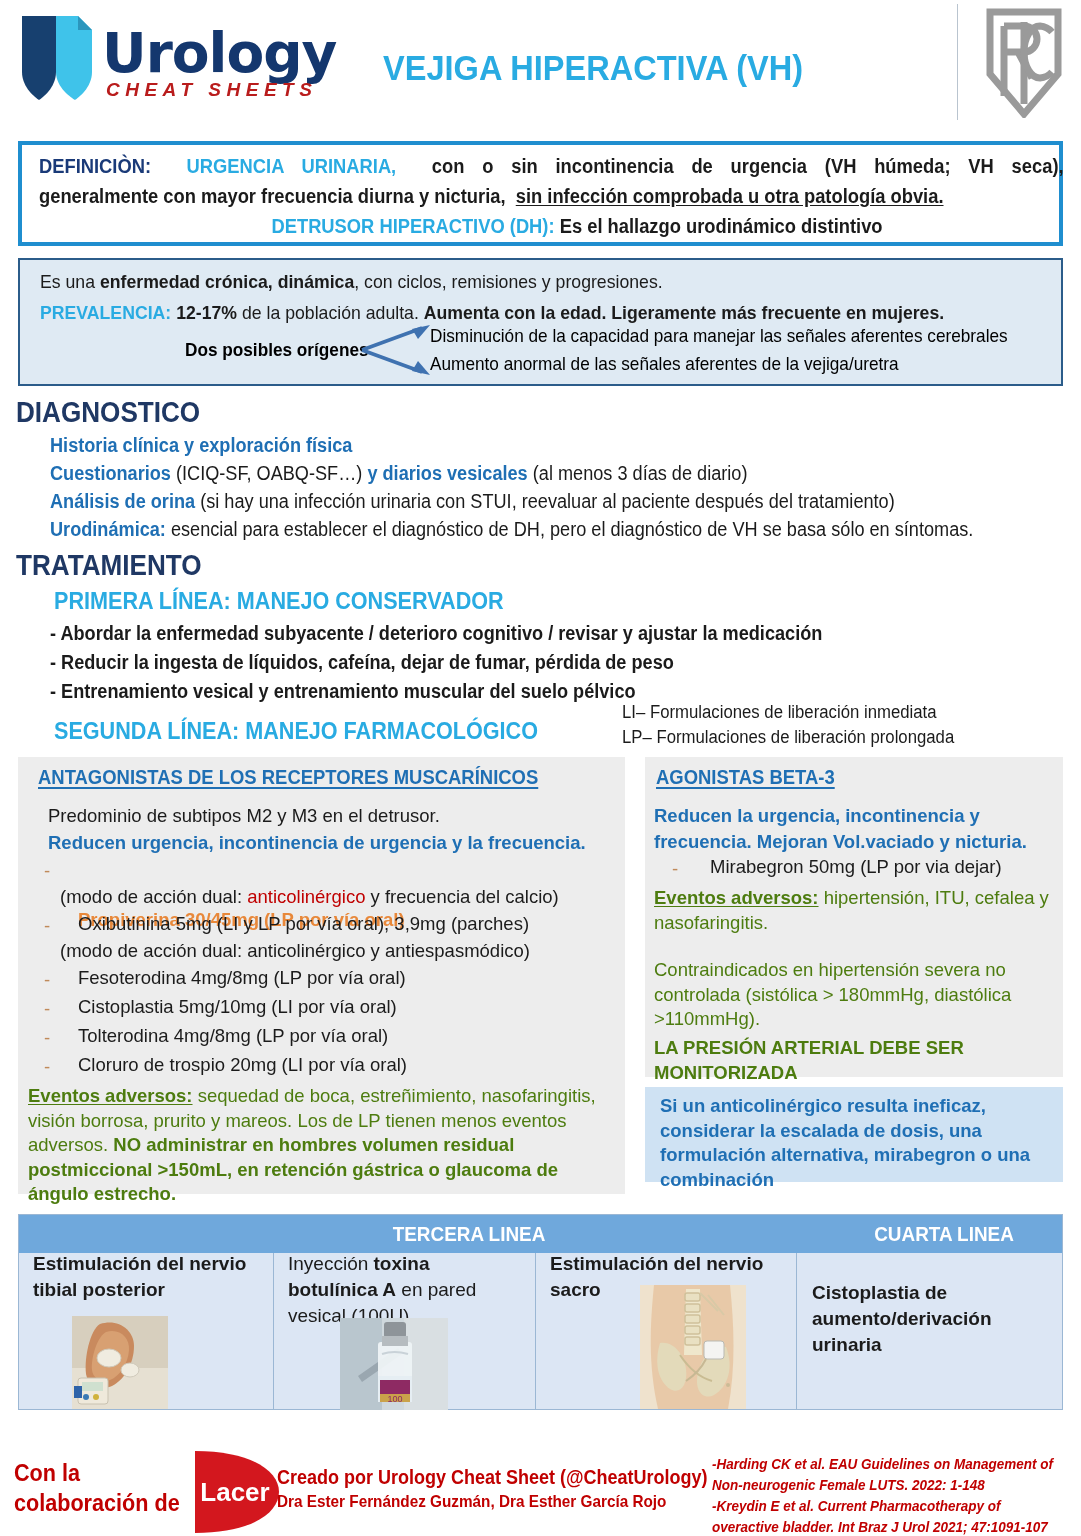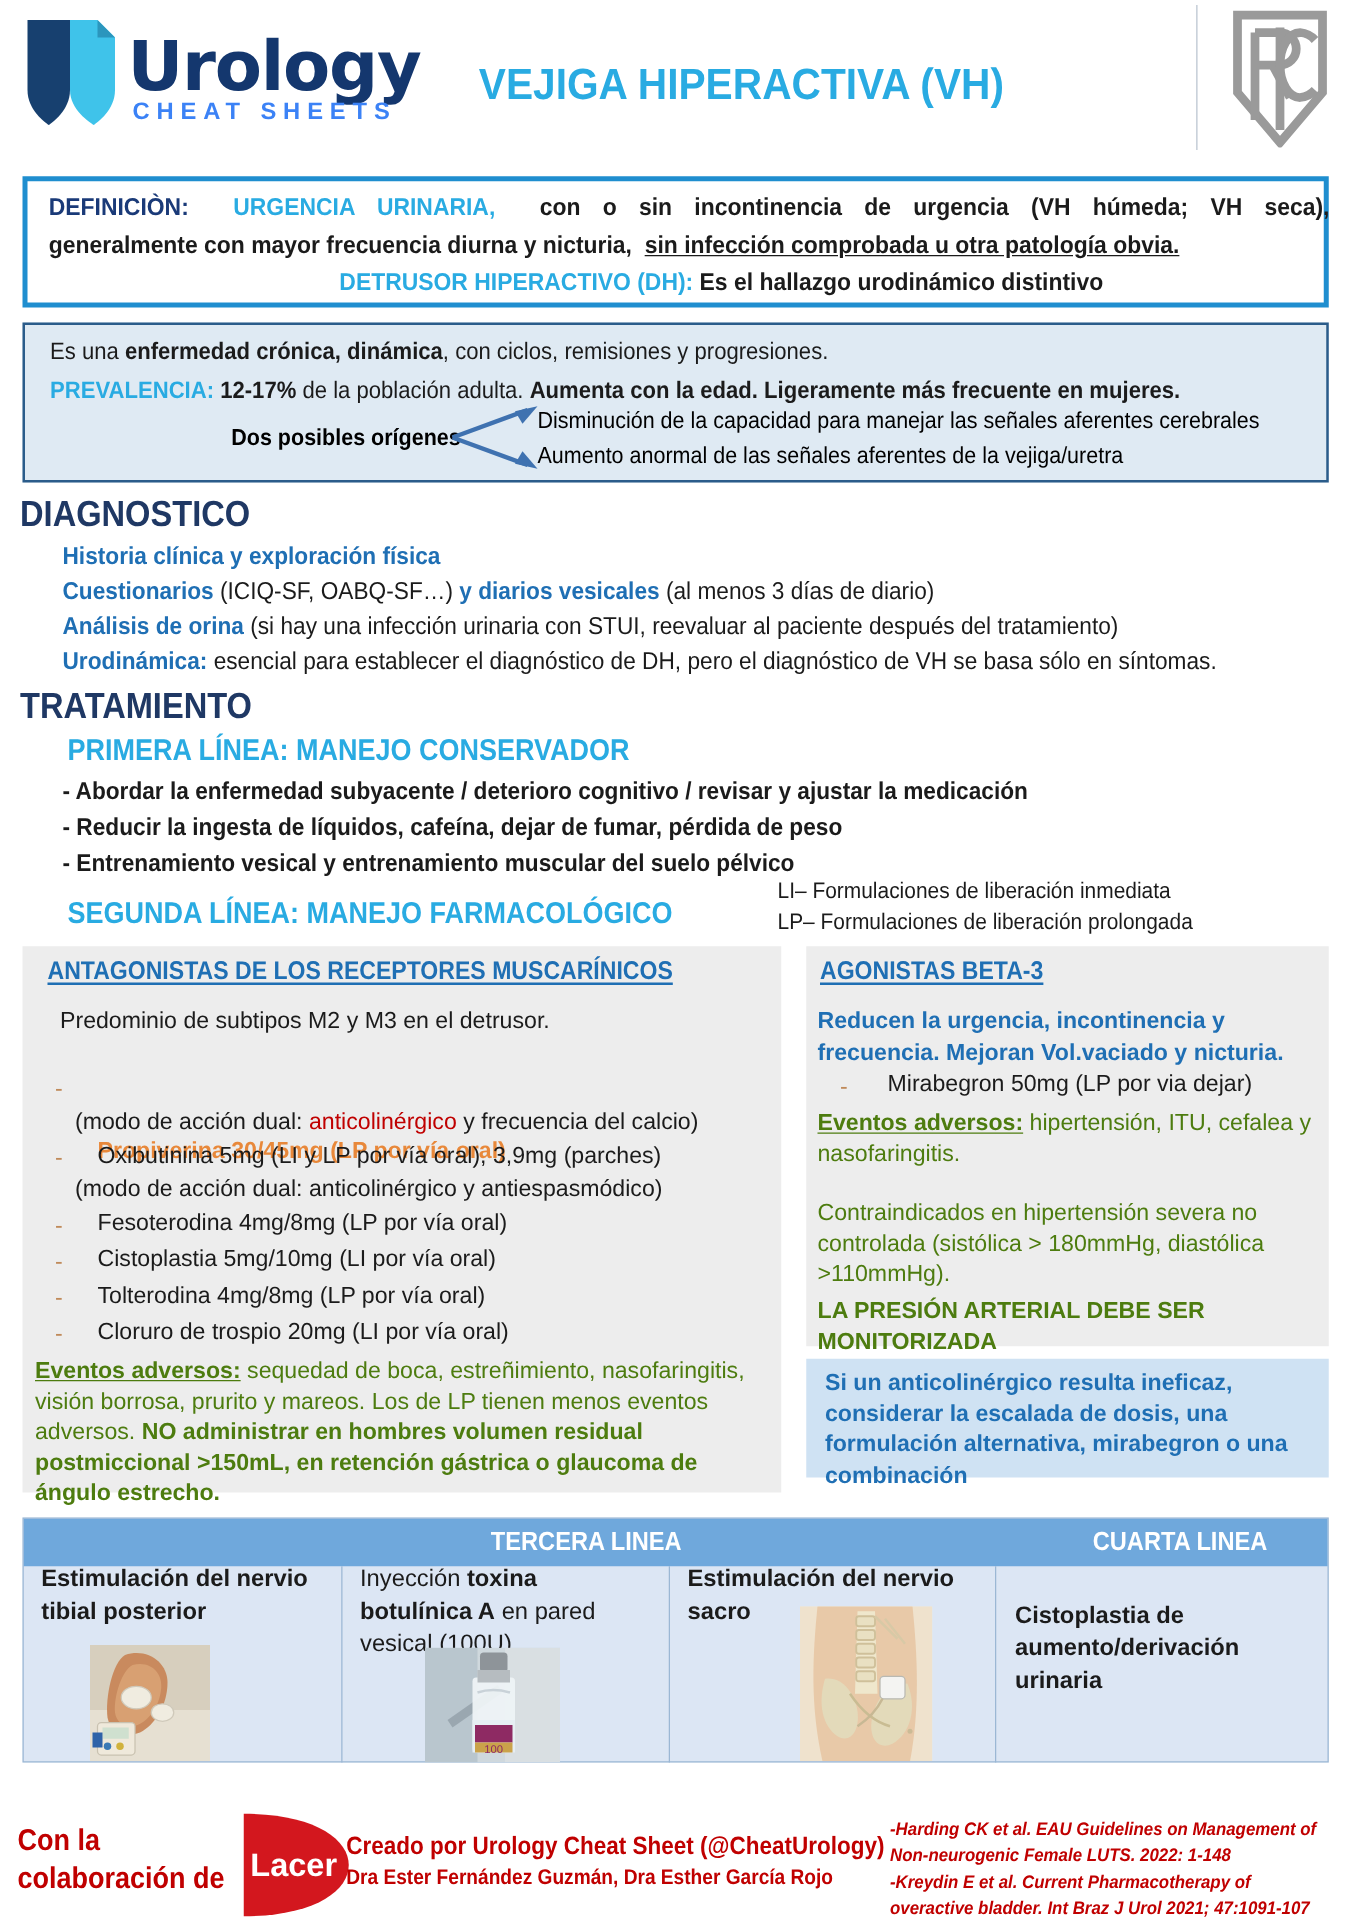--- a/index.html
+++ b/index.html
@@ -19,21 +19,21 @@
   .logo-mark{position:relative;width:78px;height:92px;margin-right:6px;}
   .logo-text{position:relative;top:-4px;}
   .logo-urology{
     font-family:"DejaVu Sans", sans-serif;
     font-weight:bold;font-size:55px;letter-spacing:-1px;
     color:#14376e;line-height:52px;
   }
   .logo-cheat{
     font-family:"Liberation Sans", sans-serif;
     font-weight:bold;font-size:19px;letter-spacing:5.5px;
-    color:#3b82f6;line-height:20px;margin-top:1px;margin-left:4px;
+    color:#b91c1c;line-height:20px;margin-top:1px;margin-left:4px;font-style:italic;
   }
   .doc-title{
     position:absolute;left:383px;top:48px;
     font-family:"Liberation Sans", sans-serif;
     font-weight:bold;font-size:35px;
     color:#29ABE2;letter-spacing:0px;
     transform:scaleX(0.93);transform-origin:left center;
     white-space:nowrap;
   }
   .hdr-divider{position:absolute;left:957px;top:4px;width:1px;height:116px;background:#b9c4cf;}
@@ -289,20 +289,21 @@
   <div class="sub-title" style="left:54px;top:717px;">SEGUNDA LÍNEA: MANEJO FARMACOLÓGICO</div>
 
   <div class="lp-note" style="left:622px;top:702px;">LI– Formulaciones de liberación inmediata</div>
   <div class="lp-note" style="left:622px;top:727px;">LP– Formulaciones de liberación prolongada</div>
 
   <div class="panelL"></div>
 
   <div class="pnl-head" style="left:38px;top:765px;">ANTAGONISTAS DE LOS RECEPTORES MUSCARÍNICOS</div>
 
   <div class="dtxt" style="left:48px;top:806px;">Predominio de subtipos M2 y M3 en el detrusor.</div>
+  <div class="dtxt blue" style="left:48px;top:833px;">Reducen urgencia, incontinencia de urgencia y la frecuencia.</div>
 
   <div class="dash" style="left:44px;top:860px;">-</div>
   <div class="dtxt orange" style="left:78px;top:910px;">Propiverina 30/45mg (LP por vía oral)</div>
   <div class="dtxt" style="left:60px;top:887px;"><span>(modo de acción dual: </span><span class="red">anticolinérgico</span><span> y frecuencia del calcio)</span></div>
 
   <div class="dash" style="left:44px;top:915px;">-</div>
   <div class="dtxt" style="left:78px;top:914px;">Oxibutinina 5mg (LI y LP por vía oral), 3,9mg (parches)</div>
   <div class="dtxt" style="left:60px;top:941px;">(modo de acción dual: anticolinérgico y antiespasmódico)</div>
 
   <div class="dash" style="left:44px;top:969px;">-</div>

